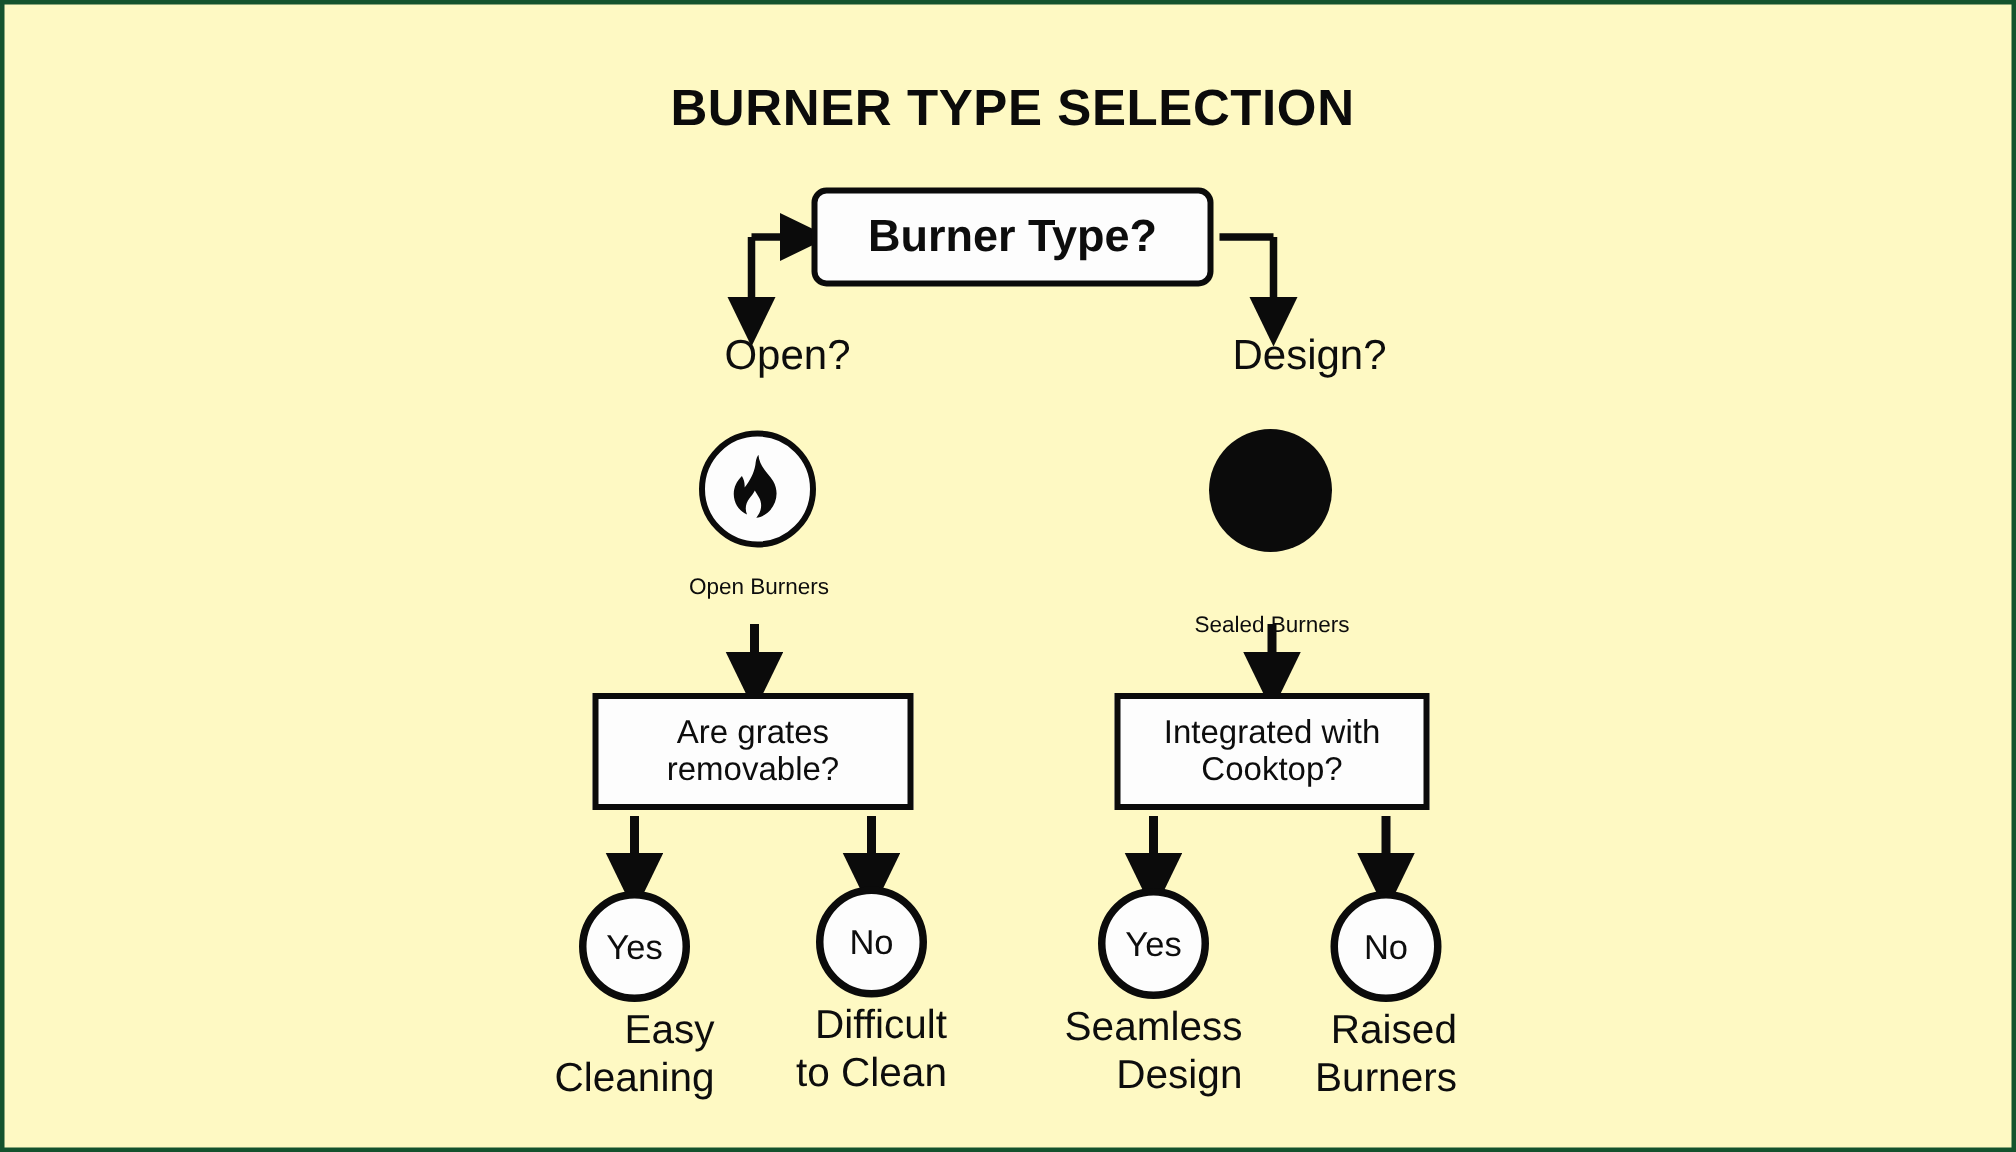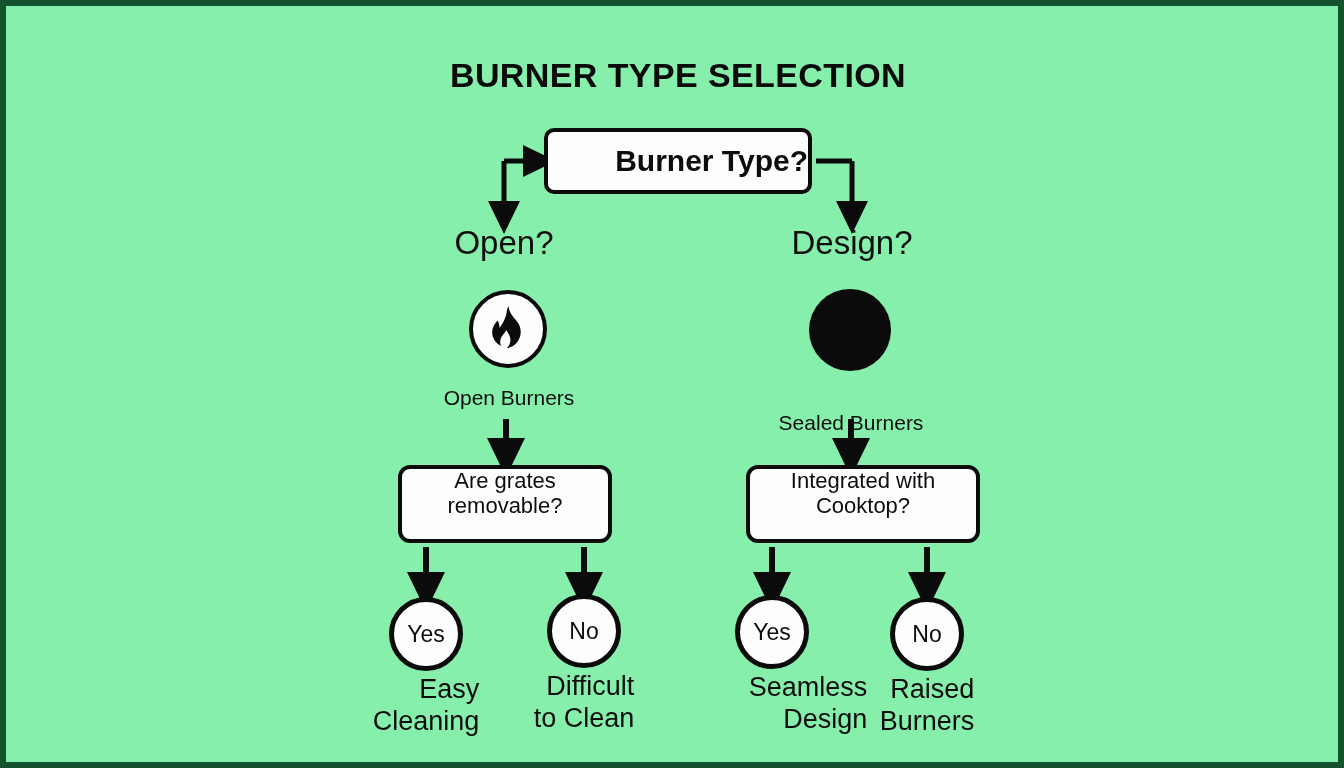--- a/index.html
+++ b/index.html
@@ -8,22 +8,22 @@
     padding: 0;
     background: #ffffff;
   }
   body {
     font-family: "Liberation Sans", sans-serif;
   }
   #canvas {
     position: relative;
     width: 1344px;
     height: 768px;
-    background: #86efac;
-    border: 6px solid #14532d;
+    background: #fef9c3;
+    border: 3px solid #14532d;
     box-sizing: border-box;
     overflow: hidden;
     color: #0d0d0d;
   }
 
   
   .title {
     position: absolute;
     left: 0;
     top: 50px;
@@ -42,57 +42,58 @@
     left: 538px;
     top: 122px;
     width: 268px;
     height: 66px;
     border: 4px solid #0b0b0b;
     border-radius: 10px;
     background: #fdfdfd;
     box-sizing: border-box;
     display: flex;
     align-items: center;
-    justify-content: flex-end;
+    justify-content: center;
   }
   .rootbox span {
     font-size: 30px;
     font-weight: bold;
     white-space: nowrap;
   }
 
   
   .decbox {
     position: absolute;
     width: 214px;
     height: 78px;
     border: 4px solid #0b0b0b;
-    border-radius: 12px;
-    background: #fdfdfd;
-    box-sizing: border-box;
-    display: flex;
-    align-items: flex-start;
+    border-radius: 0;
+    background: #fdfdfd;
+    box-sizing: border-box;
+    display: flex;
+    align-items: center;
     justify-content: center;
     text-align: center;
   }
   .decbox span {
     font-size: 22px;
     line-height: 1.12;
     font-weight: 400;
   }
   .decbox.left  { left: 392px; top: 459px; width: 214px; }
-  .decbox.right { left: 740px; top: 459px; width: 234px; }
+  .decbox.right { left: 740px; top: 459px; width: 210px; }
 
   
   .branch-label {
     position: absolute;
     text-align: center;
-    font-size: 33px;
+    font-size: 28px;
     white-space: nowrap;
     transform: translateX(-50%);
+    margin-left: 24px;
   }
 
   
   .icon-circle-outline {
     position: absolute;
     width: 78px;
     height: 78px;
     border: 4px solid #0b0b0b;
     border-radius: 50%;
     background: #fdfdfd;
@@ -104,21 +105,21 @@
   .icon-circle-solid {
     position: absolute;
     width: 82px;
     height: 82px;
     border-radius: 50%;
     background: #0b0b0b;
   }
   .icon-caption {
     position: absolute;
     text-align: center;
-    font-size: 21px;
+    font-size: 15px;
     white-space: nowrap;
     transform: translateX(-50%);
   }
 
   
   .yn-circle {
     position: absolute;
     width: 74px;
     height: 74px;
     border: 5px solid #0b0b0b;
@@ -236,21 +237,21 @@
 
   <div class="yn-circle" style="left:541px; top:588px;">
     <span>No</span>
   </div>
   <div class="outcome-label" style="left:578px; top:665px;">Difficult
 to Clean</div>
 
   <div class="yn-circle" style="left:729px; top:589px;">
     <span>Yes</span>
   </div>
-  <div class="outcome-label" style="left:766px; top:666px;margin-left:36px;">Seamless
+  <div class="outcome-label" style="left:766px; top:666px;">Seamless
 Design</div>
 
   <div class="yn-circle" style="left:884px; top:591px;">
     <span>No</span>
   </div>
   <div class="outcome-label" style="left:921px; top:668px;">Raised
 Burners</div>
 
 </div>
 

